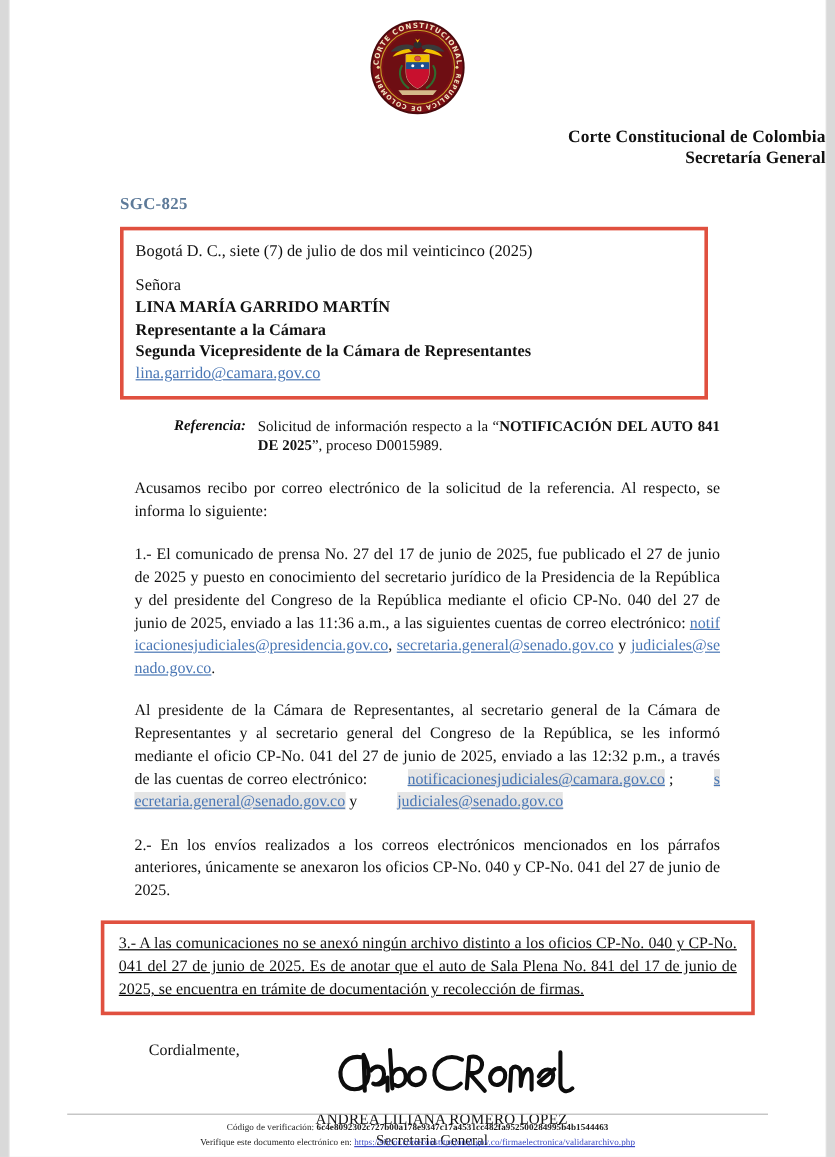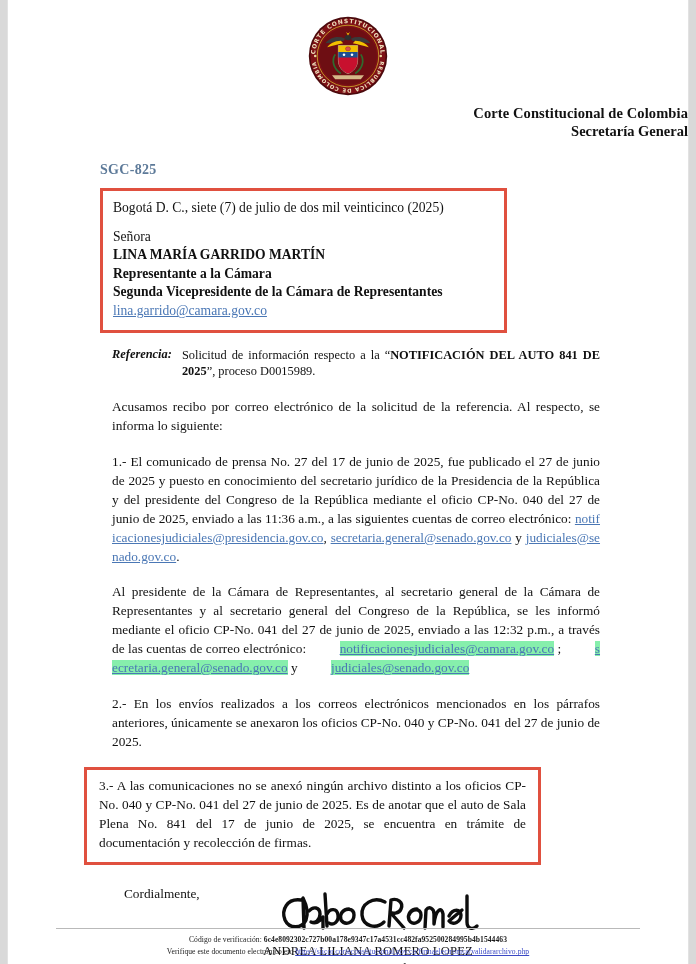--- a/index.html
+++ b/index.html
@@ -72,28 +72,29 @@
   }
 
   
   .redbox {
     border: 3px solid #e0503f;
     box-sizing: border-box;
   }
   .redbox-1 {
     position: relative;
     margin: 10px 0 0 92px;
-    width: 407px;
+    width: 490px;
     padding: 8px 10px 9px 10px;
   }
   .redbox-3 {
     position: relative;
     margin: 16px 0 0 76px;
-    width: 457px;
+    width: 545px;
     padding: 7px 12px 9px 12px;
+    text-decoration: underline;
   }
 
   
   .addr-date {
     font-size: 13.6px;
     color: #111;
     line-height: 1.3;
   }
   .addr-gap { height: 11px; }
   .addr-sen {
@@ -122,20 +123,21 @@
     padding: 0 88px 0 104px;
   }
   .ref-label {
     font-size: 12.4px;
     font-weight: bold;
     font-style: italic;
     color: #111;
     white-space: nowrap;
     flex: 0 0 auto;
     padding-right: 10px;
+    margin-left: 33px;
   }
   .ref-text {
     font-size: 12.4px;
     color: #111;
     text-align: justify;
     line-height: 1.32;
     flex: 1 1 auto;
   }
   .ref-text b { font-weight: bold; }
 
@@ -150,21 +152,21 @@
     text-justify: inter-word;
     line-height: 1.42;
     margin: 17px 0 0 0;
   }
   p.para.first { margin-top: 19px; }
   a.mail {
     color: #4a77b5;
     text-decoration: underline;
     word-break: break-all;
   }
-  a.mail.hl { background: #86efac; margin-left: 30px; }
+  a.mail.hl { background: #e5e5e5; margin-left: 30px; }
 
   
   .cordial {
     padding: 0 88px 0 116px;
     font-size: 13.3px;
     color: #111;
     margin-top: 21px;
   }
   .sig-wrap {
     text-align: center;

